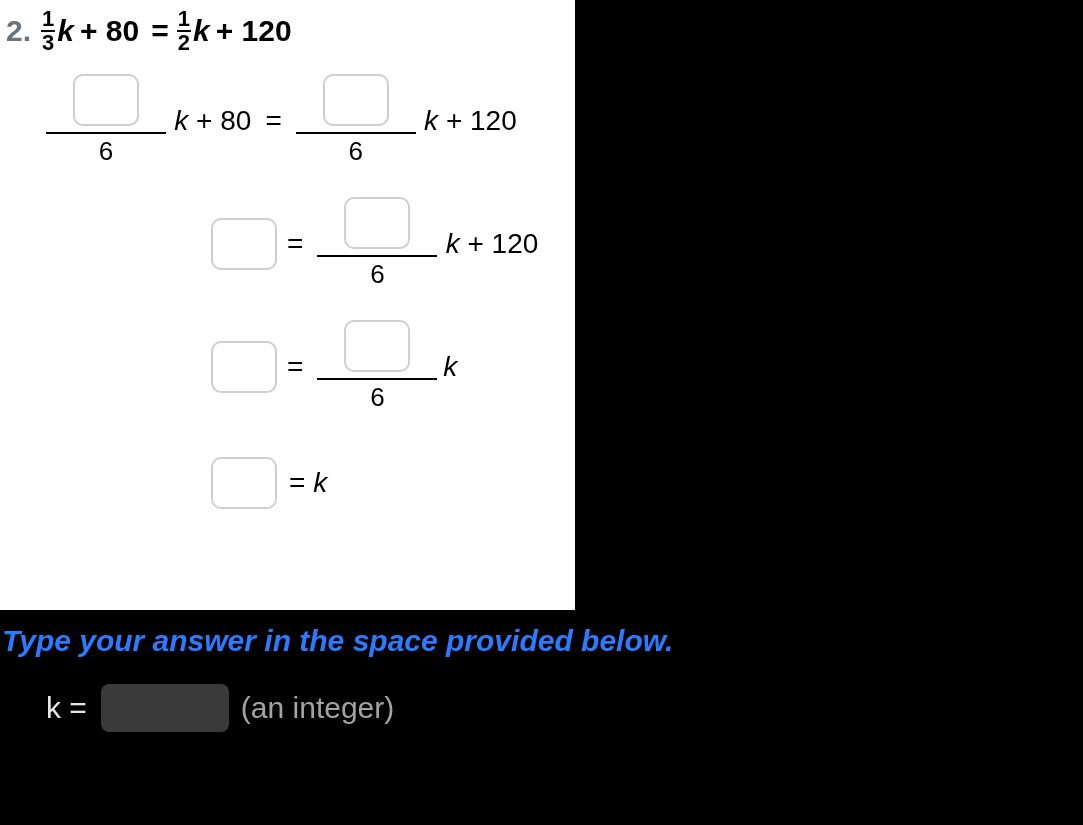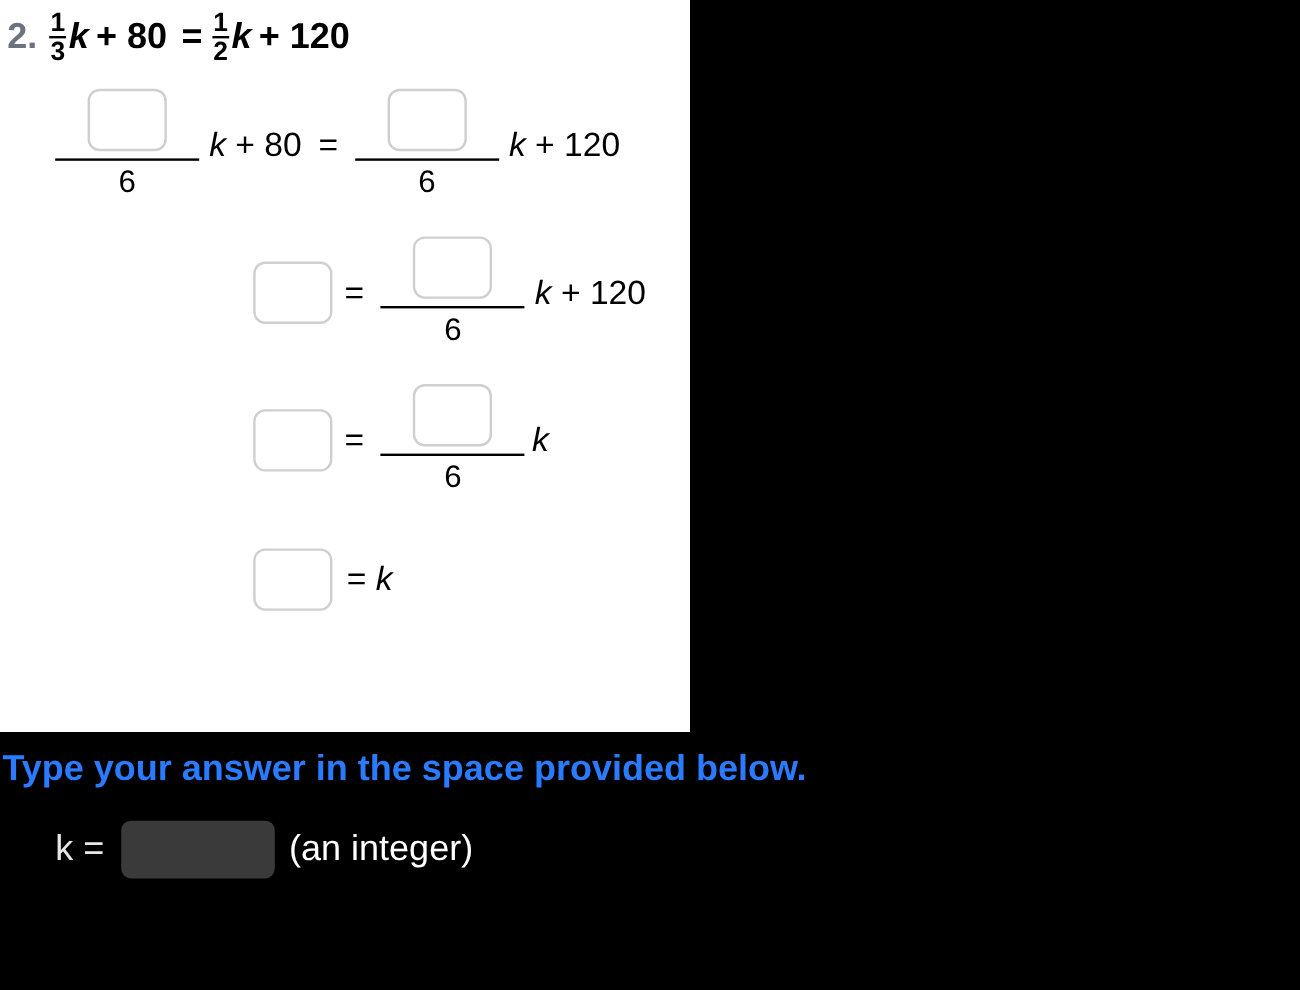--- a/index.html
+++ b/index.html
@@ -90,20 +90,21 @@
     outline: none;
   }
   .expr { white-space: nowrap; font-weight: 500; }
   .kital { font-style: italic; }
 
   .dark-prompt {
     padding: 14px 2px 0 2px;
   }
   .prompt-text {
     color: #2a7bff;
+    font-style: italic;
     font-weight: bold;
     font-size: 30px;
     margin: 0 0 26px 0;
   }
   .answer-row {
     display: flex;
     align-items: center;
     color: #e6e6e6;
     font-size: 30px;
     padding-left: 44px;
@@ -114,21 +115,21 @@
     height: 48px;
     background: #3a3a3a;
     border: none;
     border-radius: 8px;
     color: #fff;
     font-size: 24px;
     text-align: center;
     outline: none;
     margin-right: 12px;
   }
-  .hint { color: #ffffff; }
+  .hint { color: #a3a3a3; }
 </style>
 </head>
 <body>
 
 <div class="white-panel">
 
   <div class="problem-line">
     <span class="problem-num">2.</span>
     <span class="fracv">
       <span class="num">1</span>

